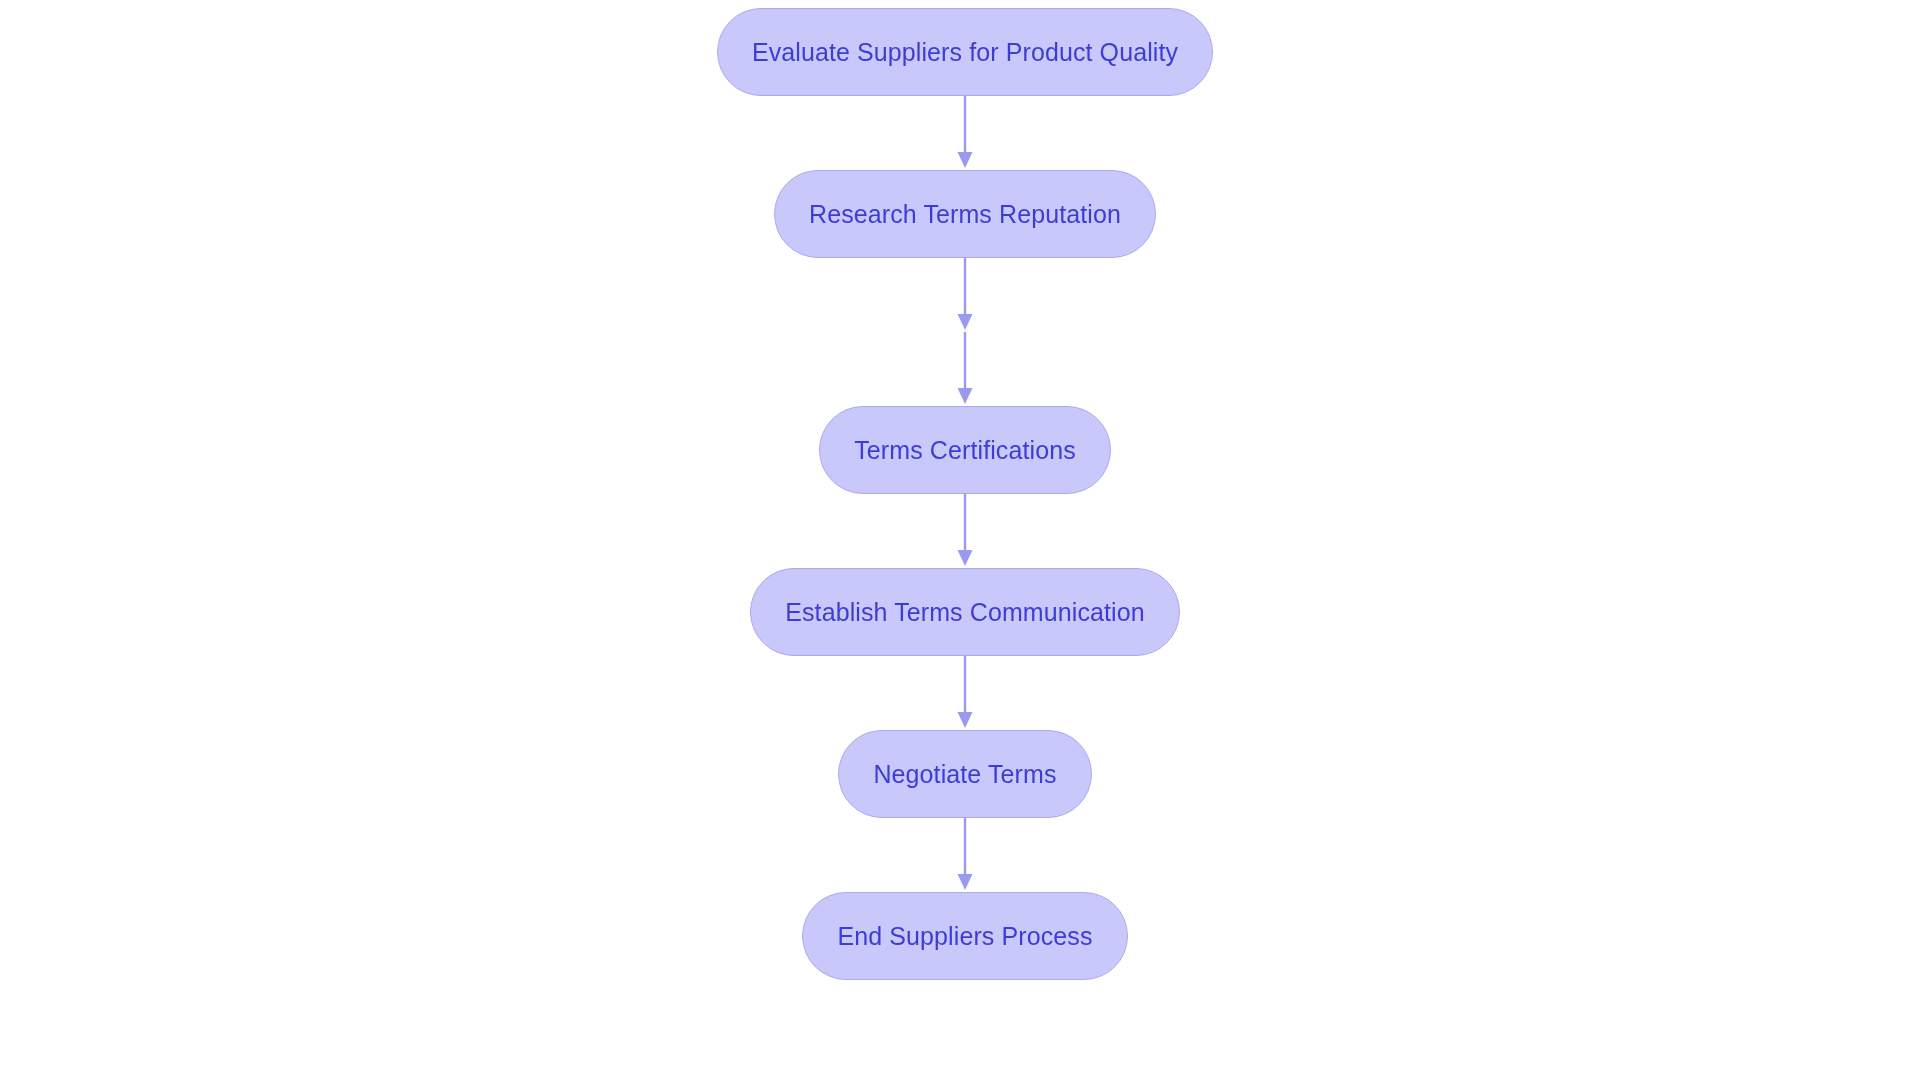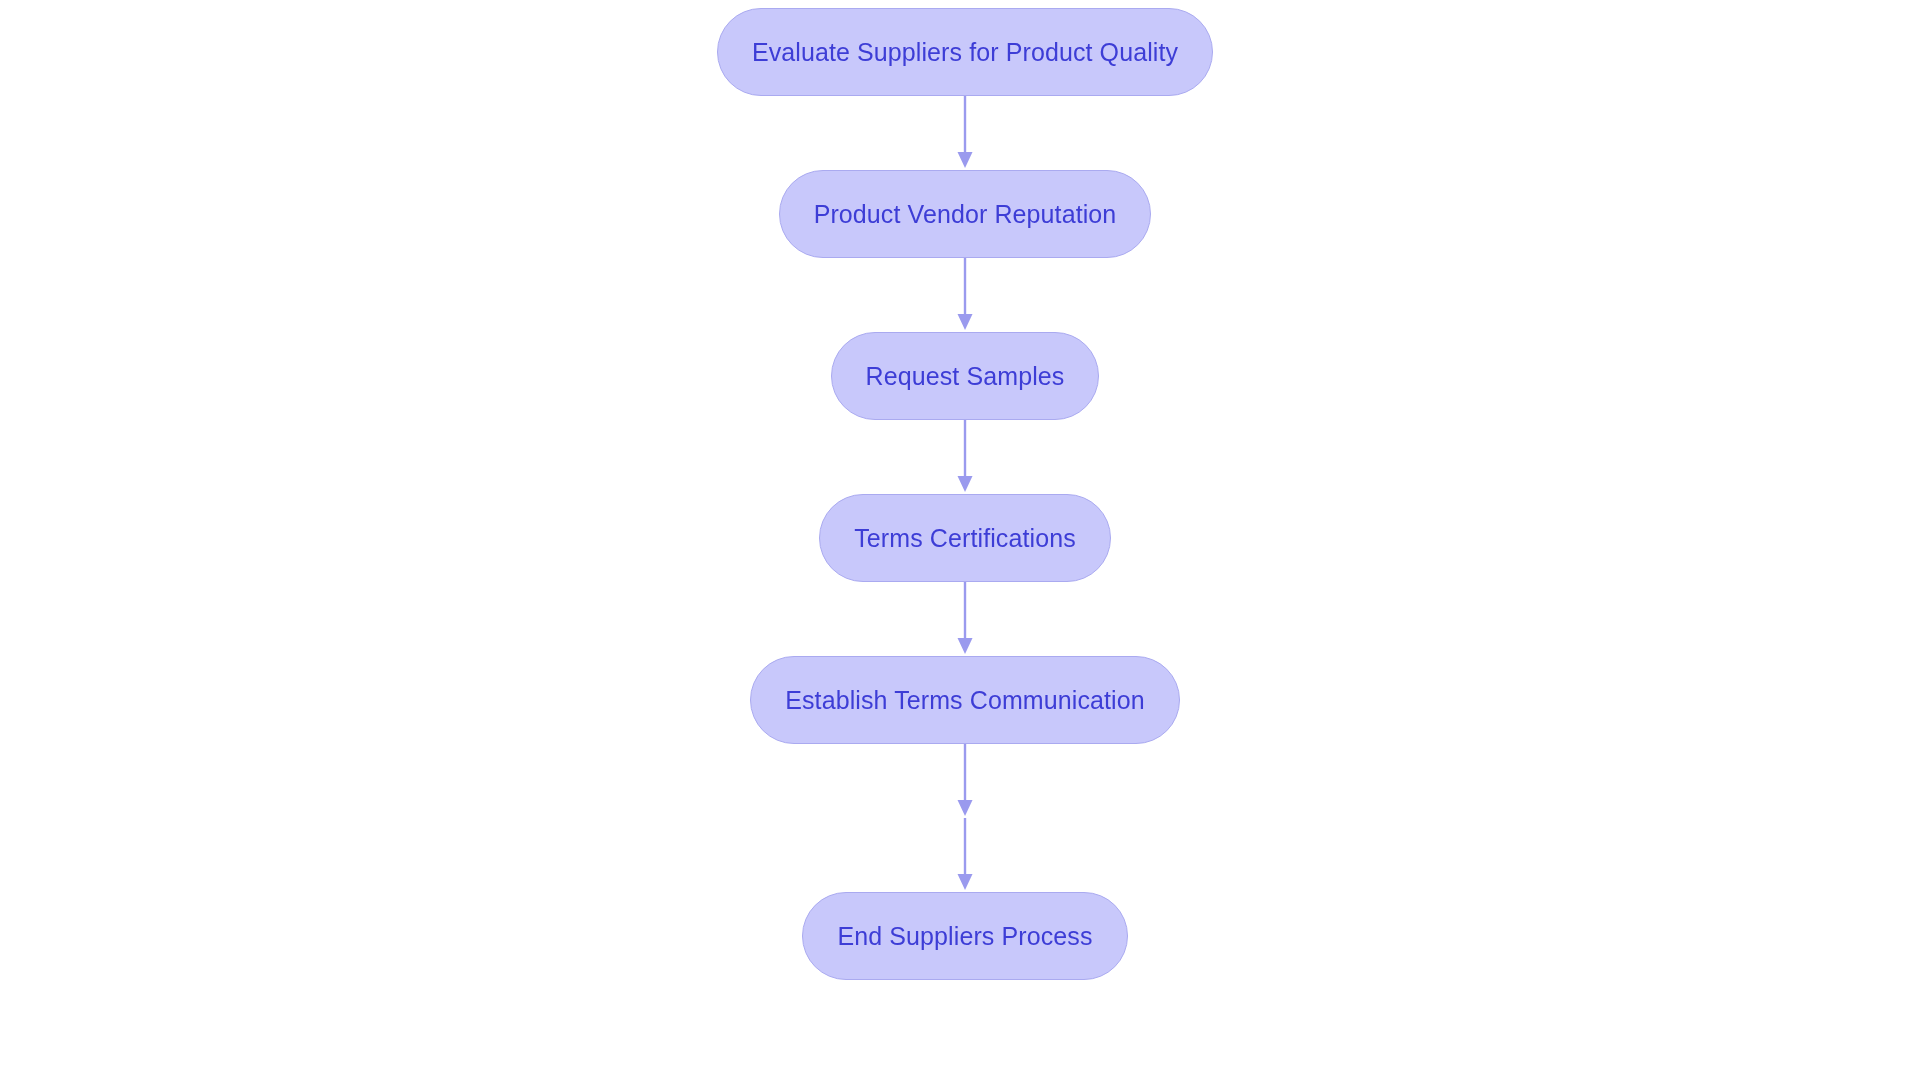--- a/index.html
+++ b/index.html
@@ -97,33 +97,30 @@
       </div>
 
       <div class="connector">
         <svg viewBox="0 0 26 74" xmlns="http://www.w3.org/2000/svg">
           <line x1="13" y1="0" x2="13" y2="58" stroke="#9a9aee" stroke-width="2.4"></line>
           <polygon points="5.5,56 20.5,56 13,72" fill="#9a9aee"></polygon>
         </svg>
       </div>
 
       <div class="node">
-        <span class="node-label">Product Vendor Reputation</span>
+        <span class="node-label">Research Terms Reputation</span>
       </div>
 
       <div class="connector">
         <svg viewBox="0 0 26 74" xmlns="http://www.w3.org/2000/svg">
           <line x1="13" y1="0" x2="13" y2="58" stroke="#9a9aee" stroke-width="2.4"></line>
           <polygon points="5.5,56 20.5,56 13,72" fill="#9a9aee"></polygon>
         </svg>
       </div>
 
-      <div class="node">
-        <span class="node-label">Request Samples</span>
-      </div>
 
       <div class="connector">
         <svg viewBox="0 0 26 74" xmlns="http://www.w3.org/2000/svg">
           <line x1="13" y1="0" x2="13" y2="58" stroke="#9a9aee" stroke-width="2.4"></line>
           <polygon points="5.5,56 20.5,56 13,72" fill="#9a9aee"></polygon>
         </svg>
       </div>
 
       <div class="node">
         <span class="node-label">Terms Certifications</span>
@@ -140,20 +137,23 @@
         <span class="node-label">Establish Terms Communication</span>
       </div>
 
       <div class="connector">
         <svg viewBox="0 0 26 74" xmlns="http://www.w3.org/2000/svg">
           <line x1="13" y1="0" x2="13" y2="58" stroke="#9a9aee" stroke-width="2.4"></line>
           <polygon points="5.5,56 20.5,56 13,72" fill="#9a9aee"></polygon>
         </svg>
       </div>
 
+      <div class="node">
+        <span class="node-label">Negotiate Terms</span>
+      </div>
 
       <div class="connector">
         <svg viewBox="0 0 26 74" xmlns="http://www.w3.org/2000/svg">
           <line x1="13" y1="0" x2="13" y2="58" stroke="#9a9aee" stroke-width="2.4"></line>
           <polygon points="5.5,56 20.5,56 13,72" fill="#9a9aee"></polygon>
         </svg>
       </div>
 
       <div class="node">
         <span class="node-label">End Suppliers Process</span>

